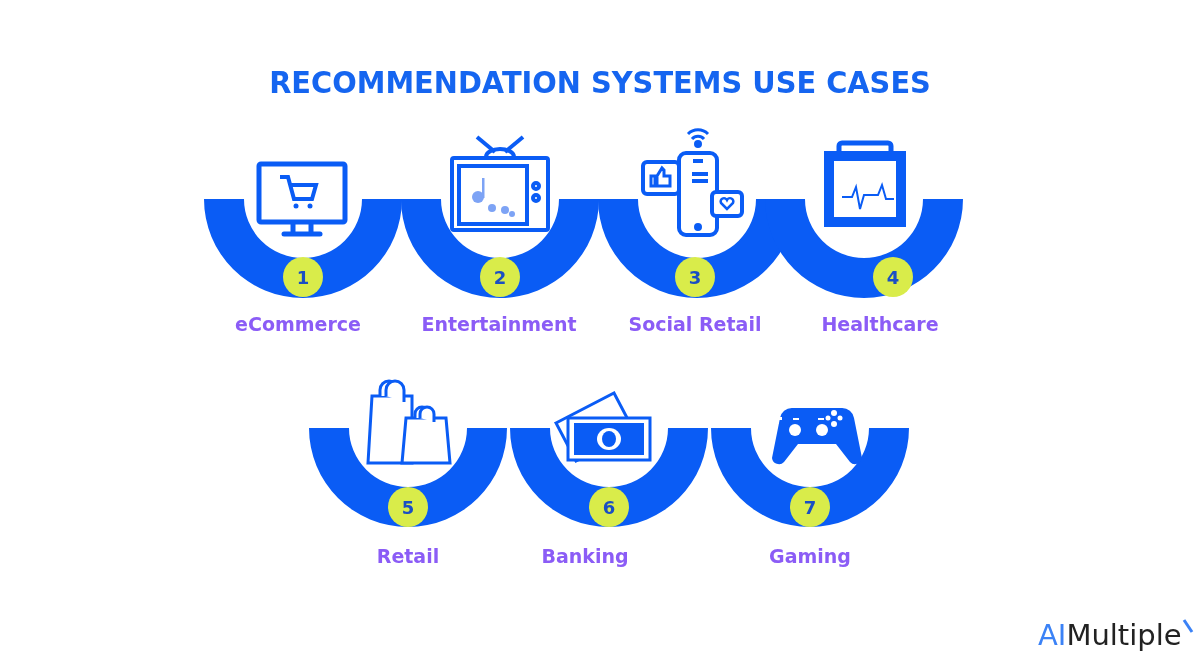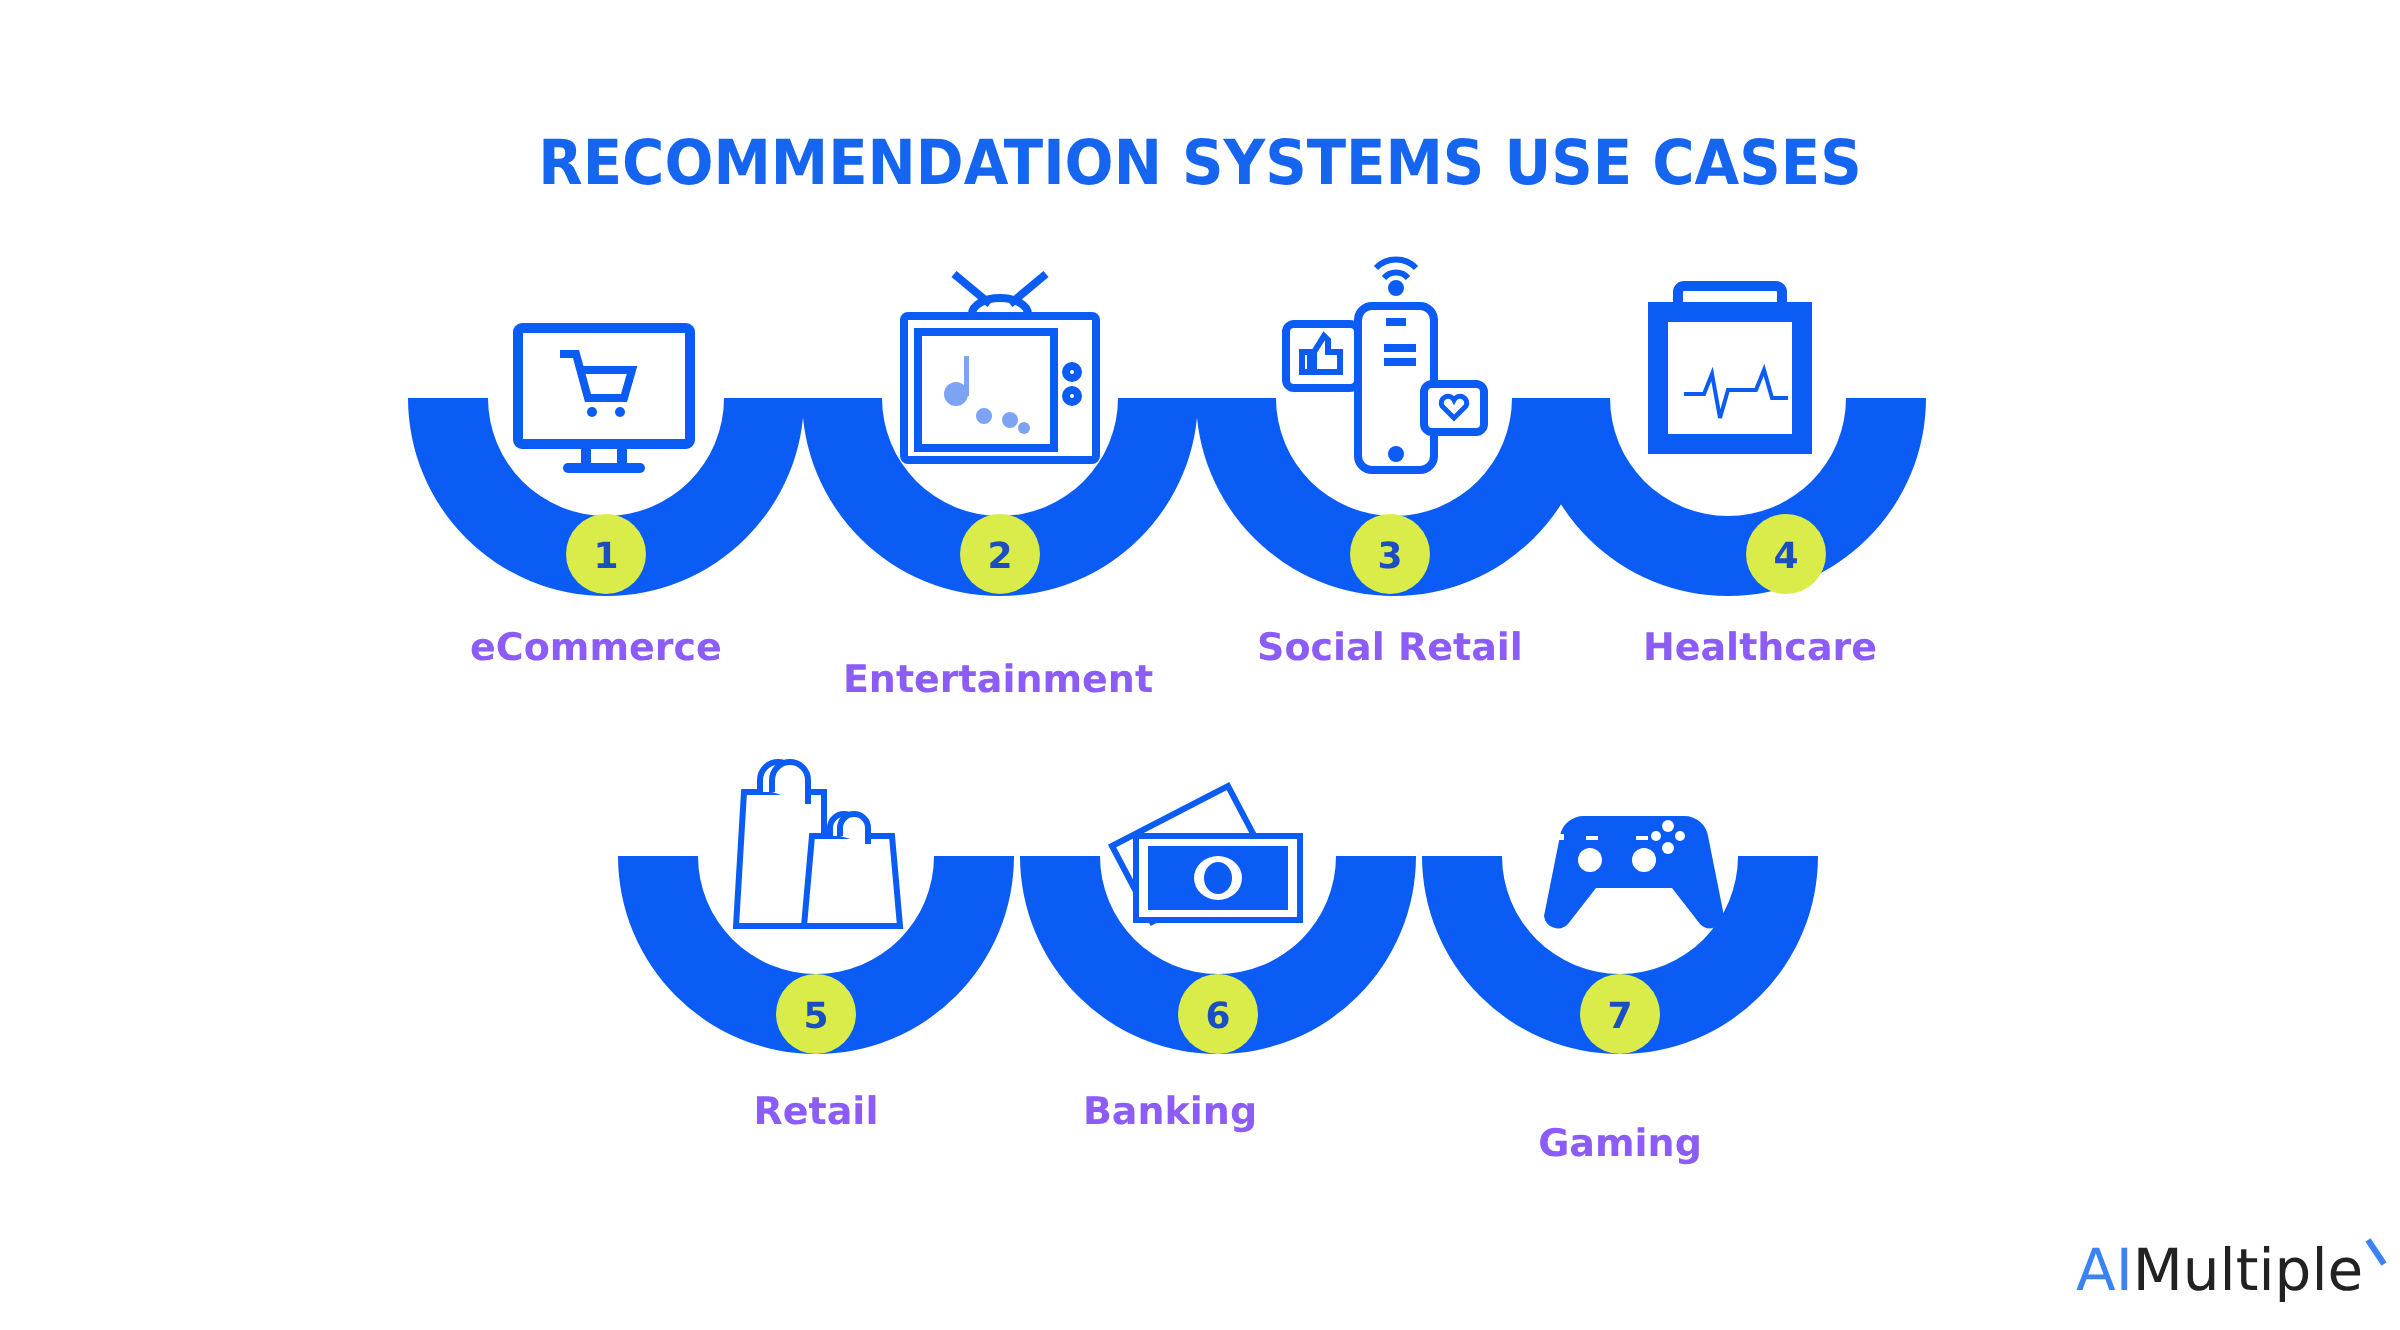--- a/index.html
+++ b/index.html
@@ -163,25 +163,25 @@
       <circle cx="609" cy="507" r="20" fill="#d9ec4a"></circle>
       <text class="badge-num" x="609" y="514" text-anchor="middle">6</text>
     </g>
   <g>
       <circle cx="810" cy="507" r="20" fill="#d9ec4a"></circle>
       <text class="badge-num" x="810" y="514" text-anchor="middle">7</text>
     </g>
 </svg>
 
 <div class="case-label" style="left:198px; top:313px;">eCommerce</div>
-<div class="case-label" style="left:399px; top:313px;margin-top:16px;">Entertainment</div>
+<div class="case-label" style="left:399px; top:313px;">Entertainment</div>
 <div class="case-label" style="left:595px; top:313px;">Social Retail</div>
 <div class="case-label" style="left:780px; top:313px;">Healthcare</div>
 <div class="case-label" style="left:308px; top:545px;text-align:center;">Retail</div>
 <div class="case-label" style="left:485px; top:545px;">Banking</div>
-<div class="case-label" style="left:710px; top:561px;">Gaming</div>
+<div class="case-label" style="left:710px; top:545px;">Gaming</div>
 
 <div class="logo">
   <span class="ai">AI</span><span>Multiple</span>
   <svg width="12" height="16" style="position:absolute; right:-12px; top:0;">
       <path d="M2 2 l8 12" stroke="#3b82f6" stroke-width="3"></path>
     </svg>
 </div>
 
 </body></html>

